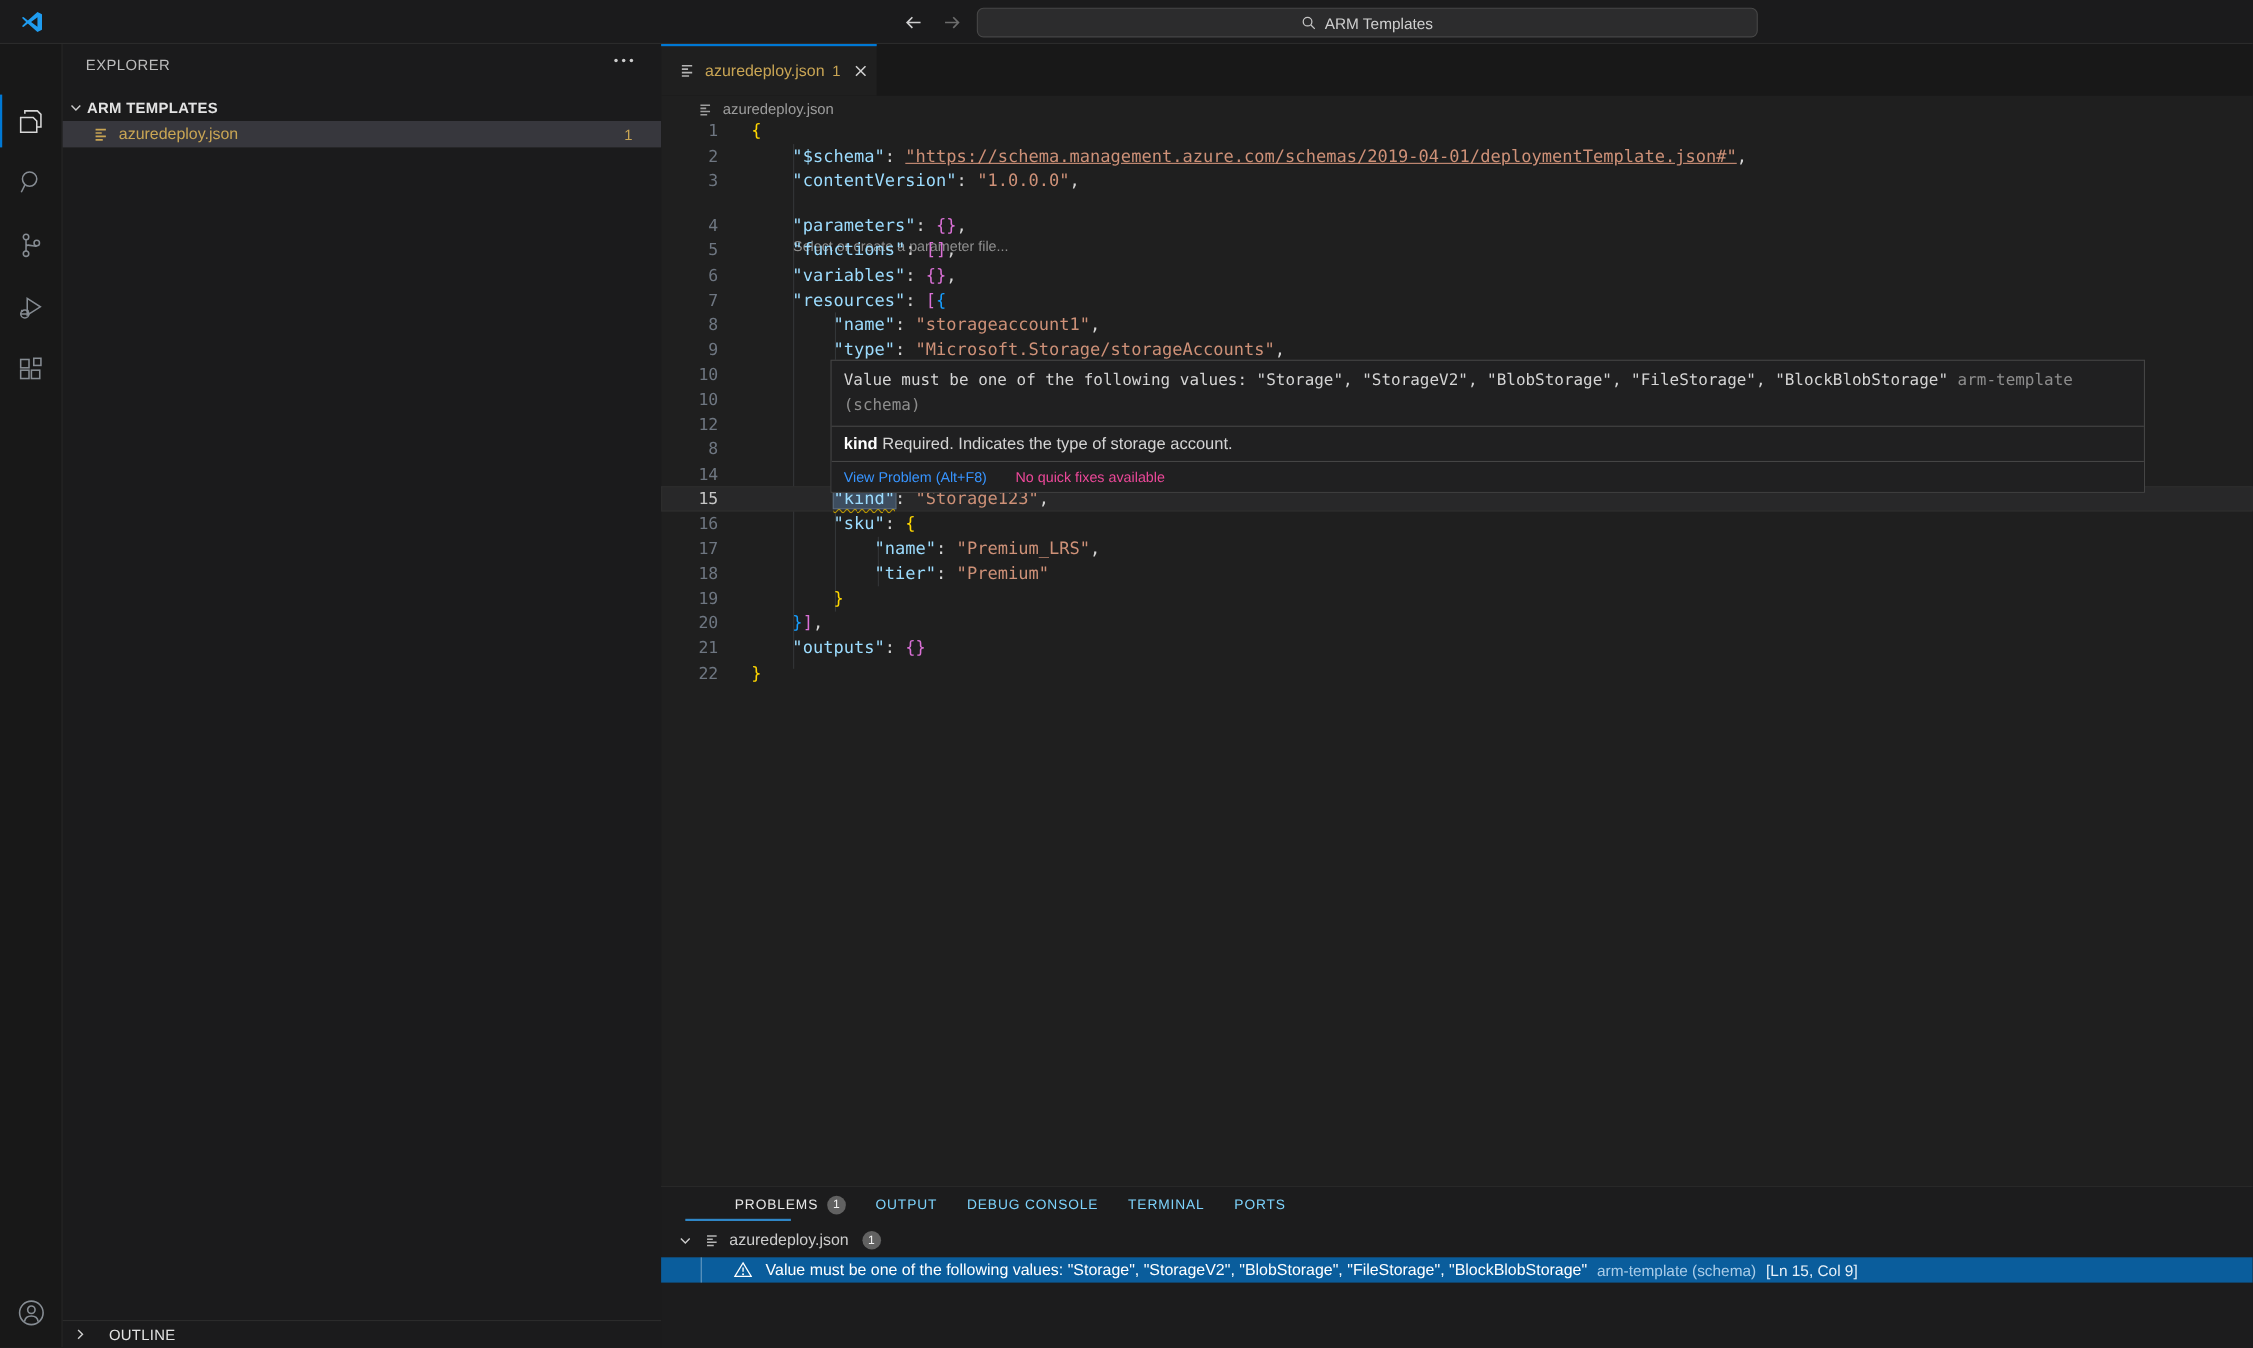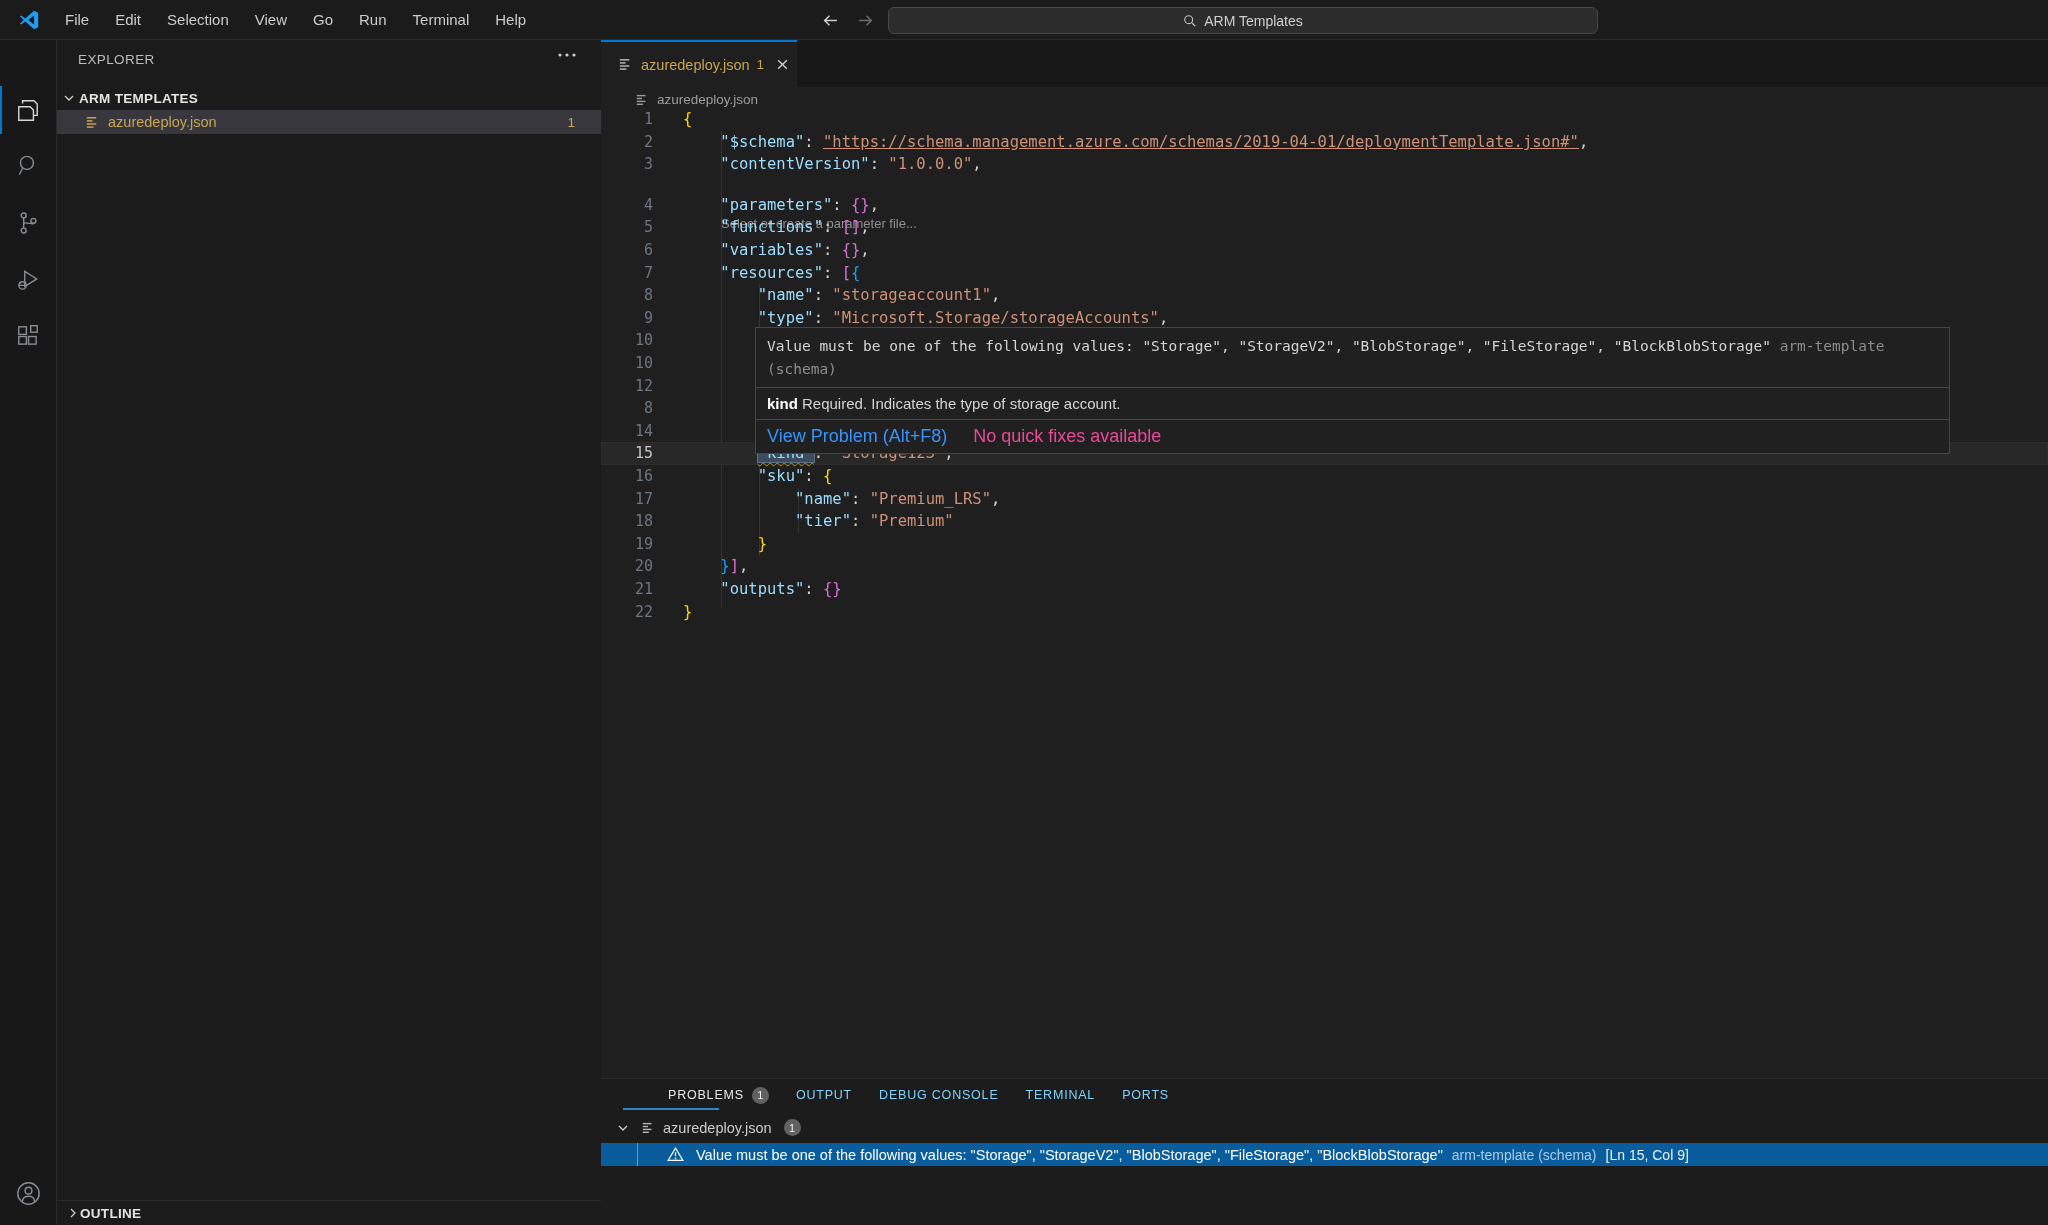--- a/index.html
+++ b/index.html
@@ -26,21 +26,21 @@
   #sidebar { left:57px; top:40px; width:544px; height:1185px; background:#1b1b1c; }
   #sidebar-header { position:absolute; left:0; top:0; width:100%; height:38px; display:flex; align-items:center; }
   #sidebar-title { margin-left:21px; font-size:13.5px; letter-spacing:.4px; color:#bcbcbc; }
   #sidebar-more { position:absolute; right:24px; top:12px; }
   #section-row { position:absolute; left:0; top:46px; width:100%; height:24px; display:flex; align-items:center; }
   #section-label { font-size:13.5px; font-weight:bold; color:#e3e3e3; margin-left:4px; letter-spacing:.3px; }
   #file-row { position:absolute; left:0; top:70px; width:100%; height:24px; background:#37373d; display:flex; align-items:center; }
   #file-row .fname { margin-left:8px; font-size:14.5px; color:#c9a554; }
   #file-row .fbadge { position:absolute; right:26px; font-size:13.5px; color:#c9a554; }
   #outline-row { position:absolute; left:0; top:1160px; width:100%; height:25px; border-top:1px solid #2b2b2b; display:flex; align-items:center; }
-  #outline-label { font-size:13.5px; font-weight:bold; color:#e3e3e3; margin-left:1px; letter-spacing:.3px; }
+  #outline-label { font-size:13.5px; font-weight:normal; color:#e3e3e3; margin-left:20px; letter-spacing:.3px; }
 
   
   #editor { left:601px; top:40px; width:1447px; height:1038px; background:#1f1f1f; }
   #tabbar { position:absolute; left:0; top:0; width:100%; height:47px; background:#181818; }
   #tab-active { position:absolute; left:0; top:0; width:196px; height:47px; background:#1f1f1f; border-top:2px solid #0078d4; display:flex; align-items:center; }
   #tab-active .tlabel { margin-left:8px; font-size:14.5px; color:#c9a554; }
   #tab-active .tbadge { margin-left:7px; font-size:13.5px; color:#c9a554; }
   #tab-close { margin-left:12px; display:flex; }
   #breadcrumb { position:absolute; left:0; top:47px; width:100%; height:25px; display:flex; align-items:center; }
   #breadcrumb .blabel { margin-left:8px; font-size:13.5px; color:#9d9d9d; }
@@ -58,21 +58,21 @@
             text-decoration:underline wavy #b89500; text-decoration-thickness:1px; text-underline-offset:4px; }
   .indent-guide { position:absolute; width:1px; background:#333638; z-index:0; }
   #codelens { position:absolute; left:120px; top:176px; font-size:13px; color:#8f8f8f; z-index:1; }
 
   
   #hover { position:absolute; left:154px; top:287px; width:1195px; background:#202021; border:1px solid #454545; z-index:50; }
   #hover-msg { padding:7px 11px 6px 11px; font-family:"DejaVu Sans Mono",monospace; font-size:14.5px; line-height:23px; color:#d4d4d4; }
   #hover-msg .src { color:#8d8d8d; }
   #hover-doc { border-top:1px solid #454545; padding:7px 11px; font-size:15px; color:#d4d4d4; }
   #hover-doc b { color:#ffffff; }
-  #hover-status { border-top:1px solid #454545; background:#202021; padding:6px 11px; font-size:18px; display:flex; gap:26px; align-items:flex-start; }
+  #hover-status { border-top:1px solid #454545; background:#202021; padding:6px 11px; font-size:13px; display:flex; gap:26px; align-items:flex-start; }
   #hover-status .link { color:#3794ff; }
   #hover-status .nofix { color:#ec4899; }
 
   
   #panel { left:601px; top:1078px; width:1447px; height:147px; background:#1c1c1d; border-top:1px solid #2b2b2b; }
   #panel-tabs { position:absolute; left:22px; top:0; height:32px; display:flex; align-items:center; gap:27px; }
   .ptab { font-size:12.5px; letter-spacing:.8px; color:#7dd3fc; display:flex; align-items:center; gap:8px; }
   .ptab.active { color:#e7e7e7;margin-left:45px; }
   .pbadge { min-width:17px; height:17px; border-radius:9px; background:#616161; color:#f2f2f2; font-size:11px; letter-spacing:0; display:flex; align-items:center; justify-content:center; }
   #ptab-underline { position:absolute; left:22px; top:29px; width:96px; height:2px; background:#2f86c6; }
@@ -87,30 +87,20 @@
 
   svg { display:block; }
 </style>
 </head>
 <body>
 
 <div id="titlebar" class="abs">
   <svg id="vscode-logo" viewBox="0 0 24 24">
     <path d="M17.5 2 L8 10.4 L3.6 7 L2 7.8 L6.3 12 L2 16.2 L3.6 17 L8 13.6 L17.5 22 L22 19.8 V4.2 Z M17.5 7.2 V16.8 L11.2 12 Z" fill="#1f9cf0"></path>
   </svg>
-  <div id="menubar">
-    <span class="menu-item">File</span>
-    <span class="menu-item">Edit</span>
-    <span class="menu-item">Selection</span>
-    <span class="menu-item">View</span>
-    <span class="menu-item">Go</span>
-    <span class="menu-item">Run</span>
-    <span class="menu-item">Terminal</span>
-    <span class="menu-item">Help</span>
-  </div>
   <div class="nav-arrows">
     <svg width="17" height="17" viewBox="0 0 16 16">
       <path d="M14 8 H3 M7 3.5 L2.5 8 L7 12.5" stroke="#cfcfcf" stroke-width="1.4" fill="none"></path>
     </svg>
     <svg width="17" height="17" viewBox="0 0 16 16">
       <path d="M2 8 H13 M9 3.5 L13.5 8 L9 12.5" stroke="#6d6d6d" stroke-width="1.4" fill="none"></path>
     </svg>
   </div>
   <div id="searchbox">
     <svg width="14" height="14" viewBox="0 0 16 16">

